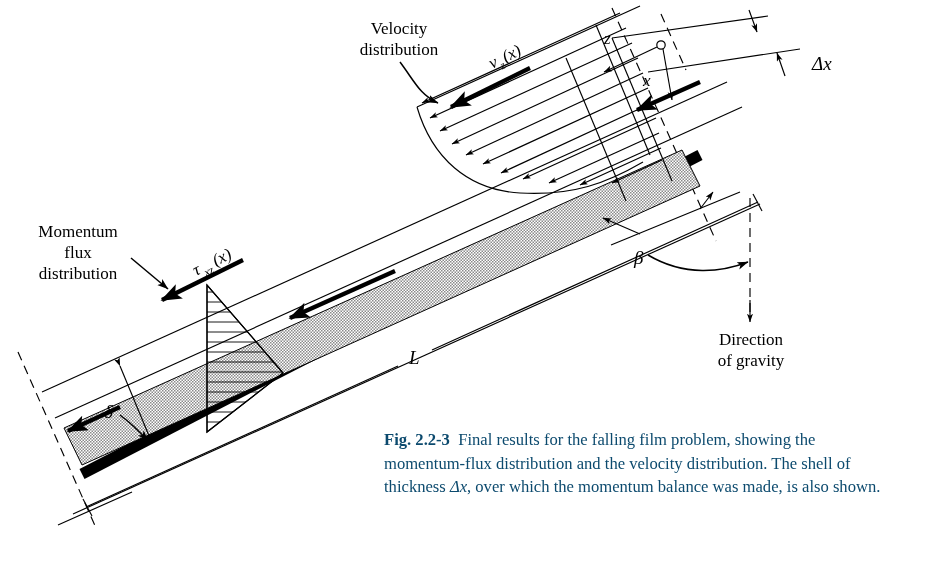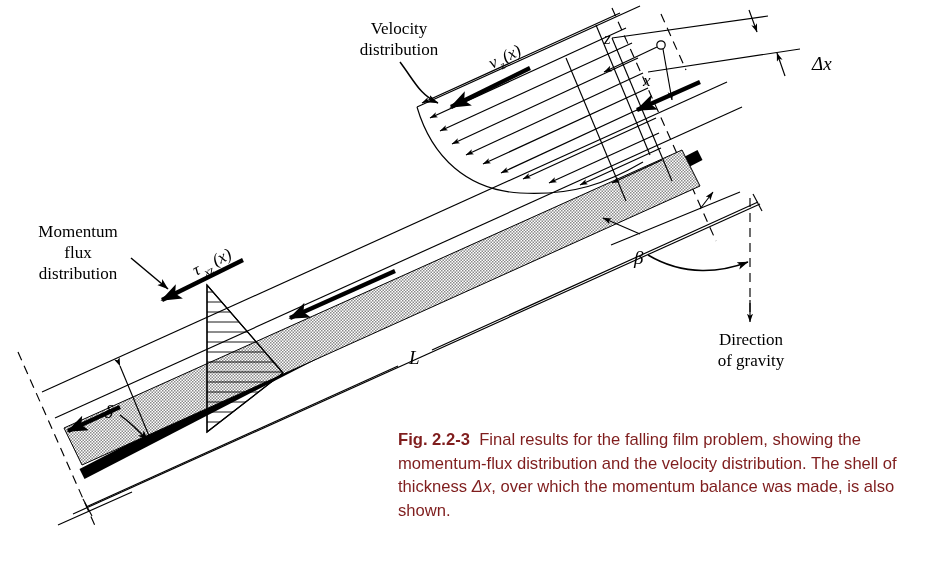--- a/index.html
+++ b/index.html
@@ -79,27 +79,27 @@
     stroke: #000000;
     stroke-width: 1.2;
   }
   .thickvec {
     fill: none;
     stroke: #000000;
     stroke-width: 4.2;
   }
   #caption {
     position: absolute;
-    left: 398px;
+    left: 384px;
     top: 428px;
     width: 500px;
-    font-family: Liberation Sans, sans-serif;
+    font-family: Liberation Serif, serif;
     font-size: 16.6px;
     line-height: 1.42;
-    color: #7f1d1d;
+    color: #0c4a6e;
   }
   #caption .figno {
     font-weight: bold;
   }
   #caption .mathit {
     font-style: italic;
   }
 </style>
 </head>
 <body>

